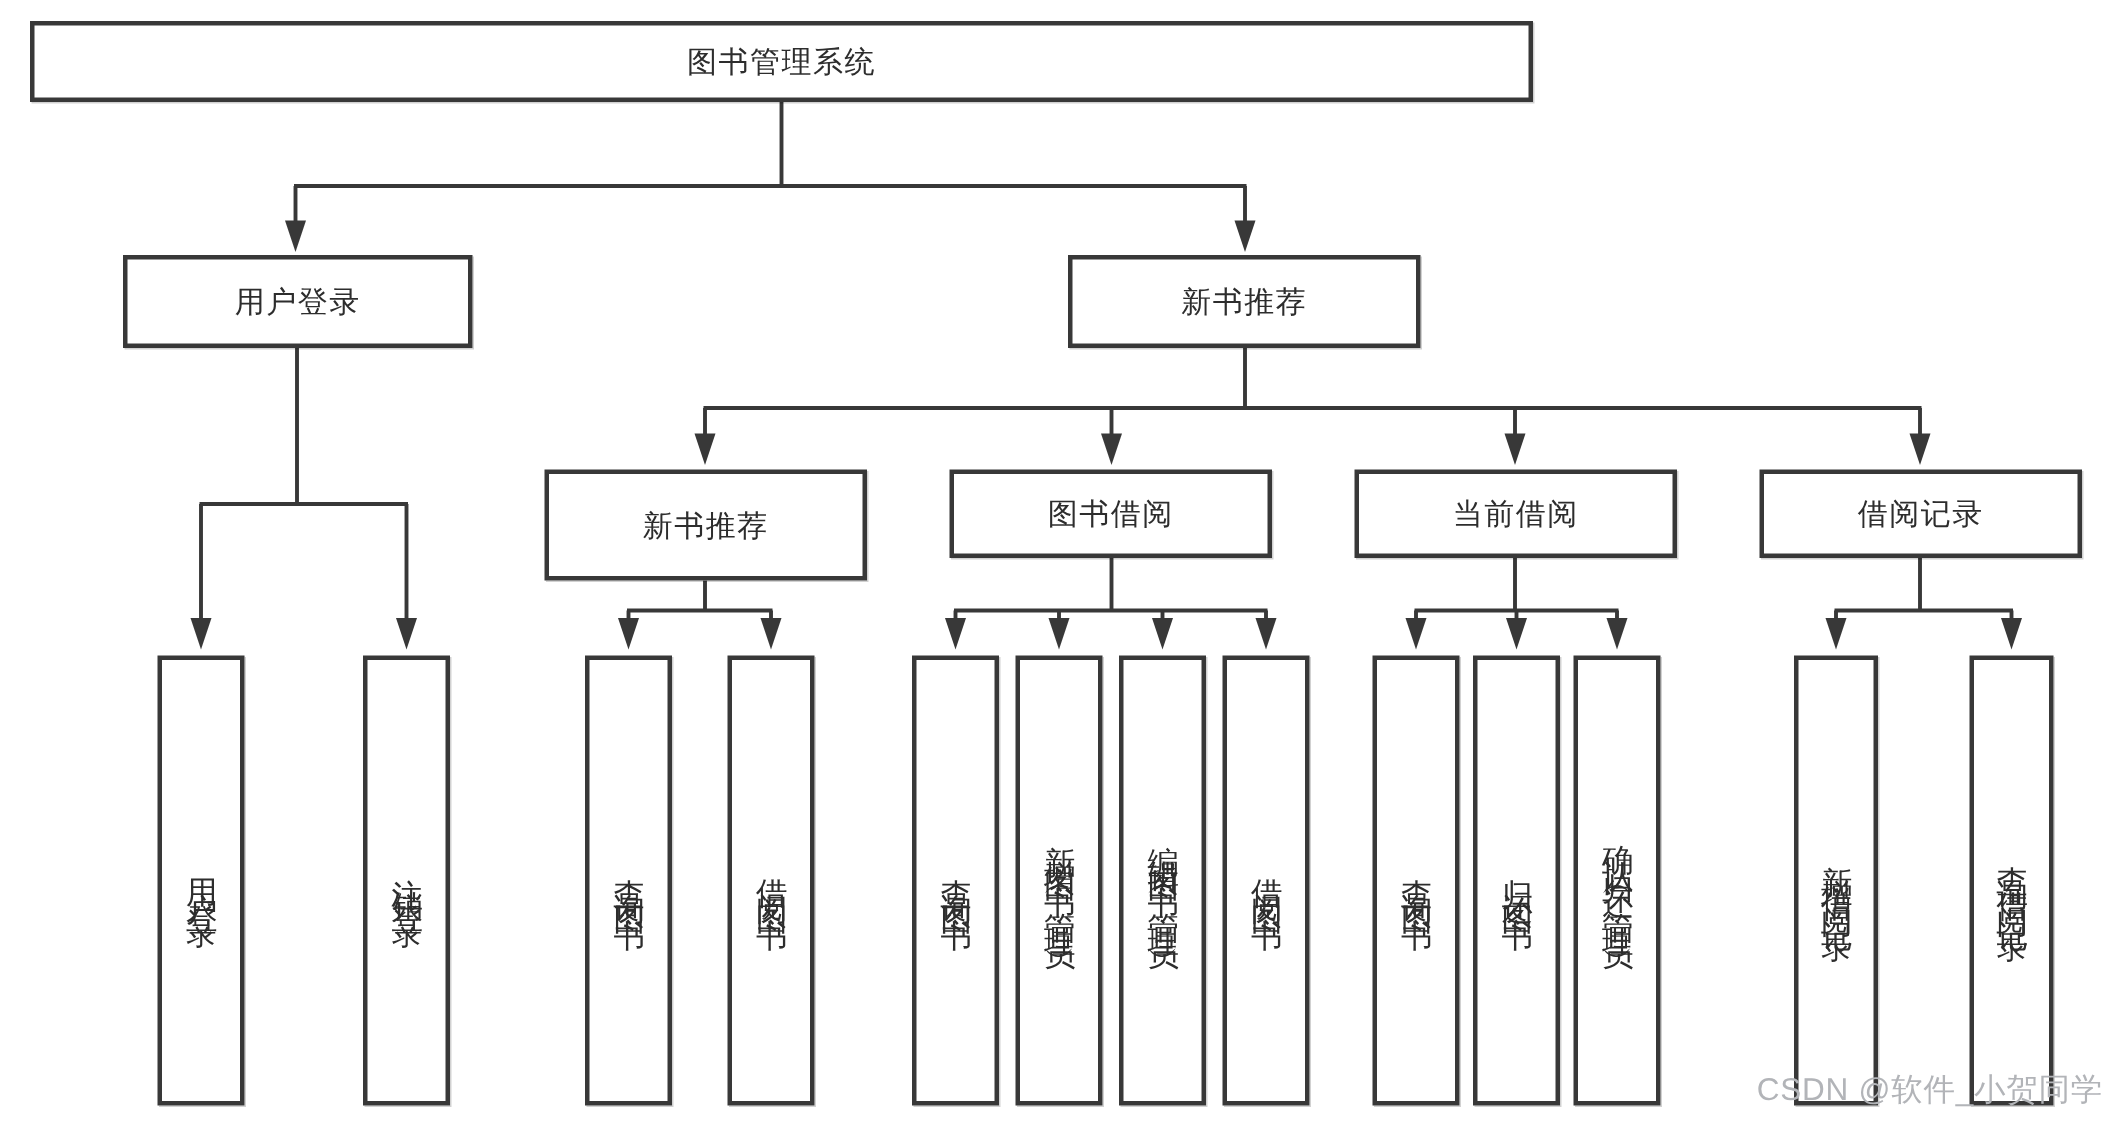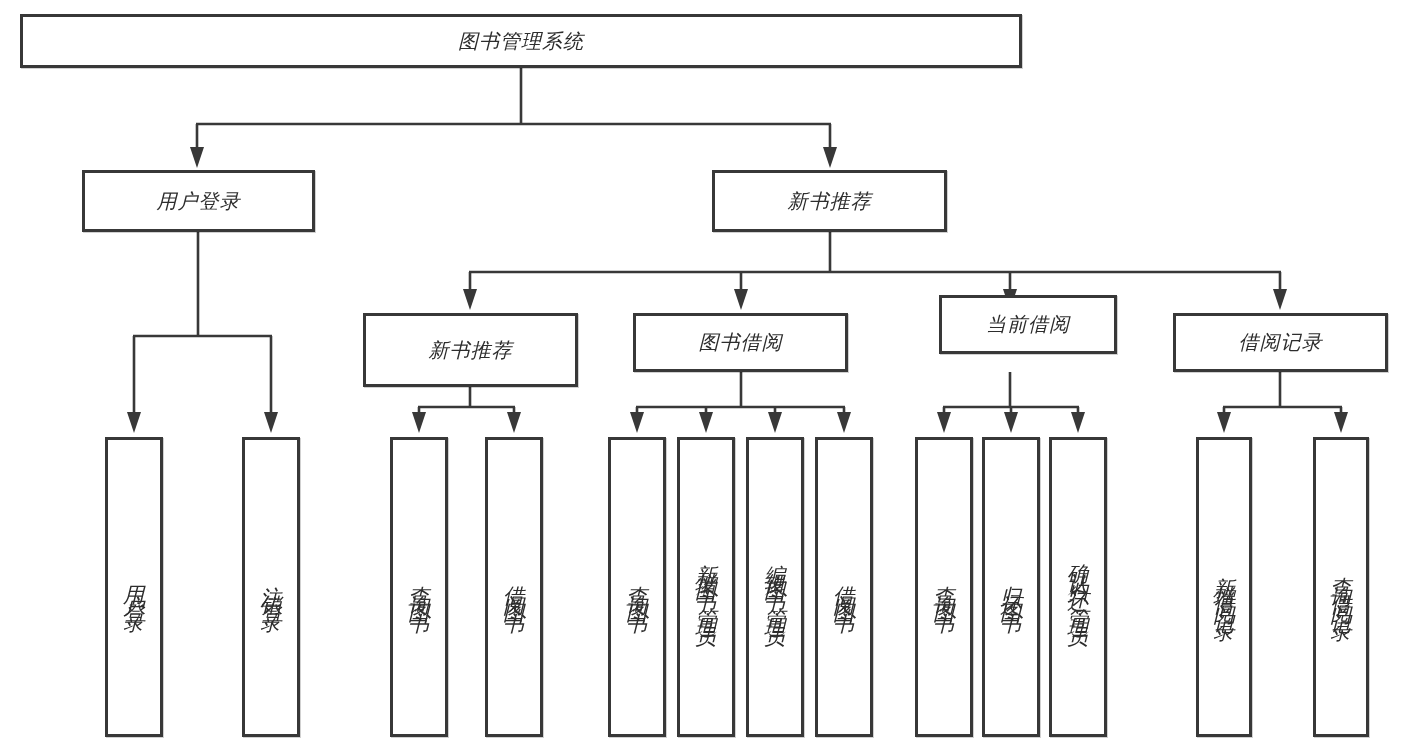--- a/index.html
+++ b/index.html
@@ -34,21 +34,20 @@
     box-sizing: border-box;
     border: 3px solid var(--line);
     background: var(--background);
     display: flex;
     align-items: center;
     justify-content: center;
     color: var(--text);
     font-size: 20px;
     letter-spacing: 1px;
     box-shadow: 1px 1px 0 rgba(0,0,0,0.18);
-    font-style: italic;
   }
   .node.leaf {
     top: 437px;
     height: 300px;
   }
   .leaf .vtext {
     writing-mode: vertical-rl;
     text-orientation: mixed;
     font-size: 21px;
     letter-spacing: 9px;
@@ -135,21 +134,21 @@
   <div class="node" style="left:712px; top:170px; width:235px; height:62px;">
     <span>新书推荐</span>
   </div>
 
   <div class="node" style="left:363px; top:313px; width:215px; height:74px;">
     <span>新书推荐</span>
   </div>
   <div class="node" style="left:633px; top:313px; width:215px; height:59px;align-items:center;">
     <span>图书借阅</span>
   </div>
-  <div class="node" style="left:903px; top:295px; width:178px; height:59px;margin-left:36px;">
+  <div class="node" style="left:903px; top:313px; width:215px; height:59px;">
     <span>当前借阅</span>
   </div>
   <div class="node" style="left:1173px; top:313px; width:215px; height:59px;">
     <span>借阅记录</span>
   </div>
 
   <div class="node leaf" style="left:105px; width:58px;">
     <span class="vtext">用户登录</span>
   </div>
   <div class="node leaf" style="left:242px; width:58px;">
@@ -186,13 +185,14 @@
     <span class="vtext">确认归还（管理员）</span>
   </div>
 
   <div class="node leaf" style="left:1196px; width:56px;">
     <span class="vtext">新增借阅记录</span>
   </div>
   <div class="node leaf" style="left:1313px; width:56px;">
     <span class="vtext">查询借阅记录</span>
   </div>
 
+  <div class="watermark">CSDN @软件_小贺同学</div>
 </div>
 
 </body></html>

